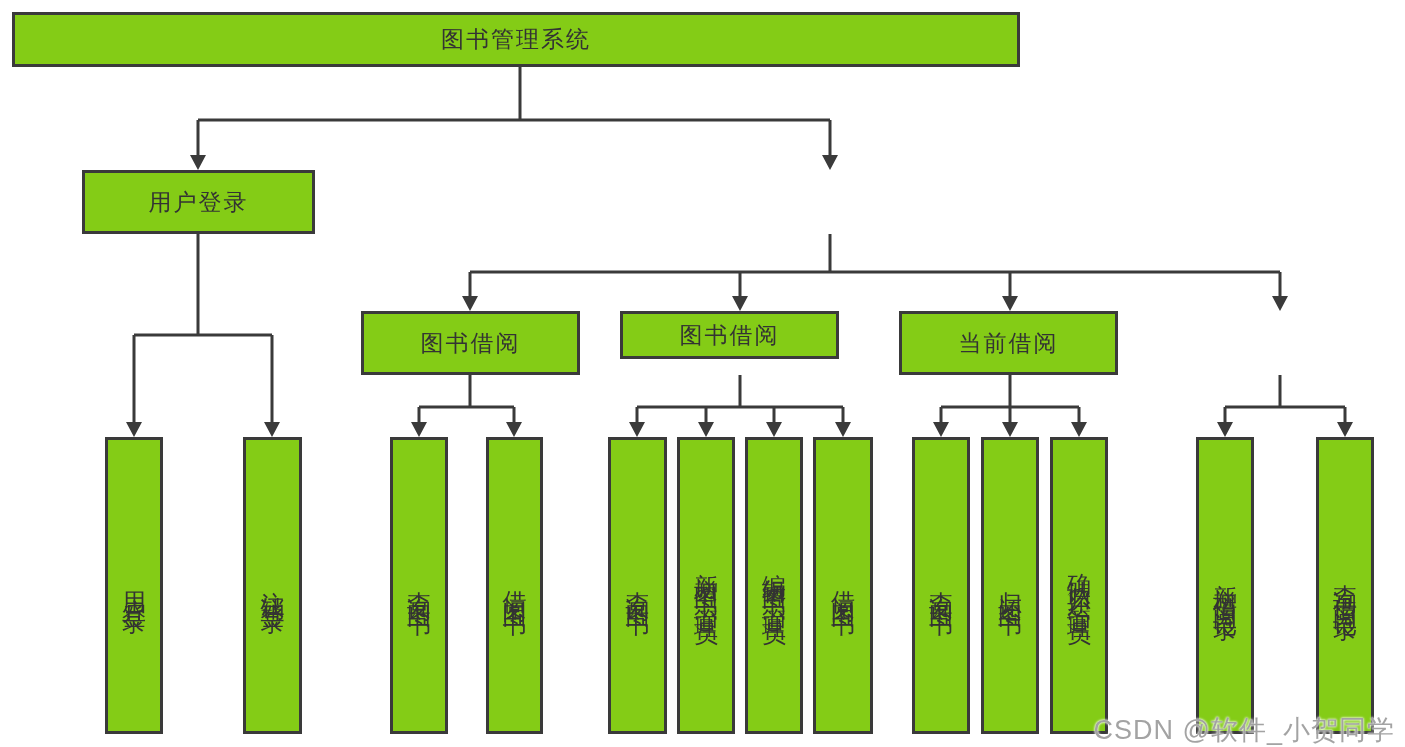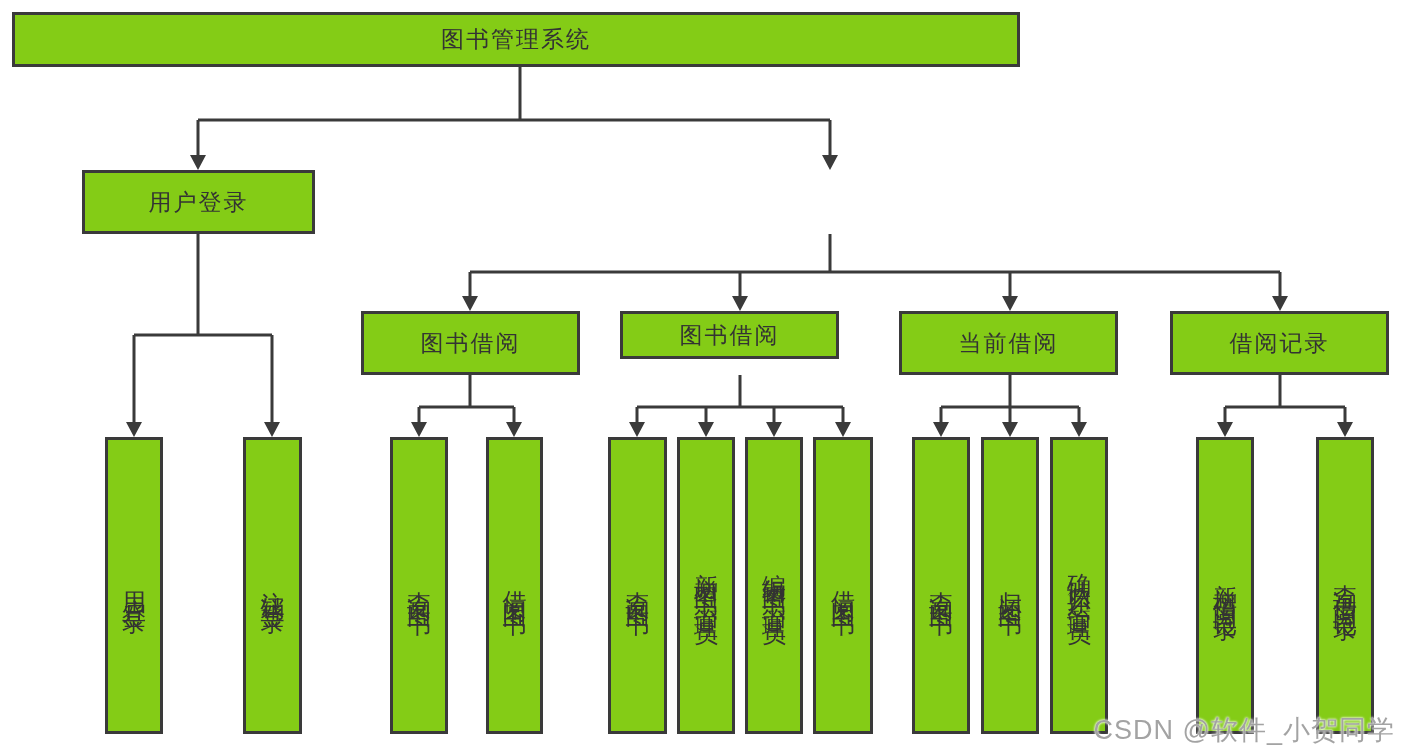--- a/index.html
+++ b/index.html
@@ -90,21 +90,20 @@
     </g>
   </svg>
 
   <div class="box h" style="left:12px;top:12px;width:1008px;height:55px">图书管理系统</div>
 
   <div class="box h" style="left:82px;top:170px;width:233px;height:64px">用户登录</div>
 
   <div class="box h" style="left:361px;top:311px;width:219px;height:64px">图书借阅</div>
   <div class="box h" style="left:620px;top:311px;width:219px;height:48px">图书借阅</div>
   <div class="box h" style="left:899px;top:311px;width:219px;height:64px">当前借阅</div>
-  <div class="box h" style="left:1170px;top:311px;width:219px;height:64px">借阅记录</div>
 
   <div class="box v" style="left:105px;top:437px;width:58px;height:297px">用户登录</div>
   <div class="box v" style="left:243px;top:437px;width:59px;height:297px">注销登录</div>
 
   <div class="box v" style="left:390px;top:437px;width:58px;height:297px">查询图书</div>
   <div class="box v" style="left:486px;top:437px;width:57px;height:297px">借阅图书</div>
 
   <div class="box v" style="left:608px;top:437px;width:59px;height:297px">查询图书</div>
   <div class="box v" style="left:677px;top:437px;width:58px;height:297px">新增图书（管理员）</div>
   <div class="box v" style="left:745px;top:437px;width:58px;height:297px">编辑图书（管理员）</div>

